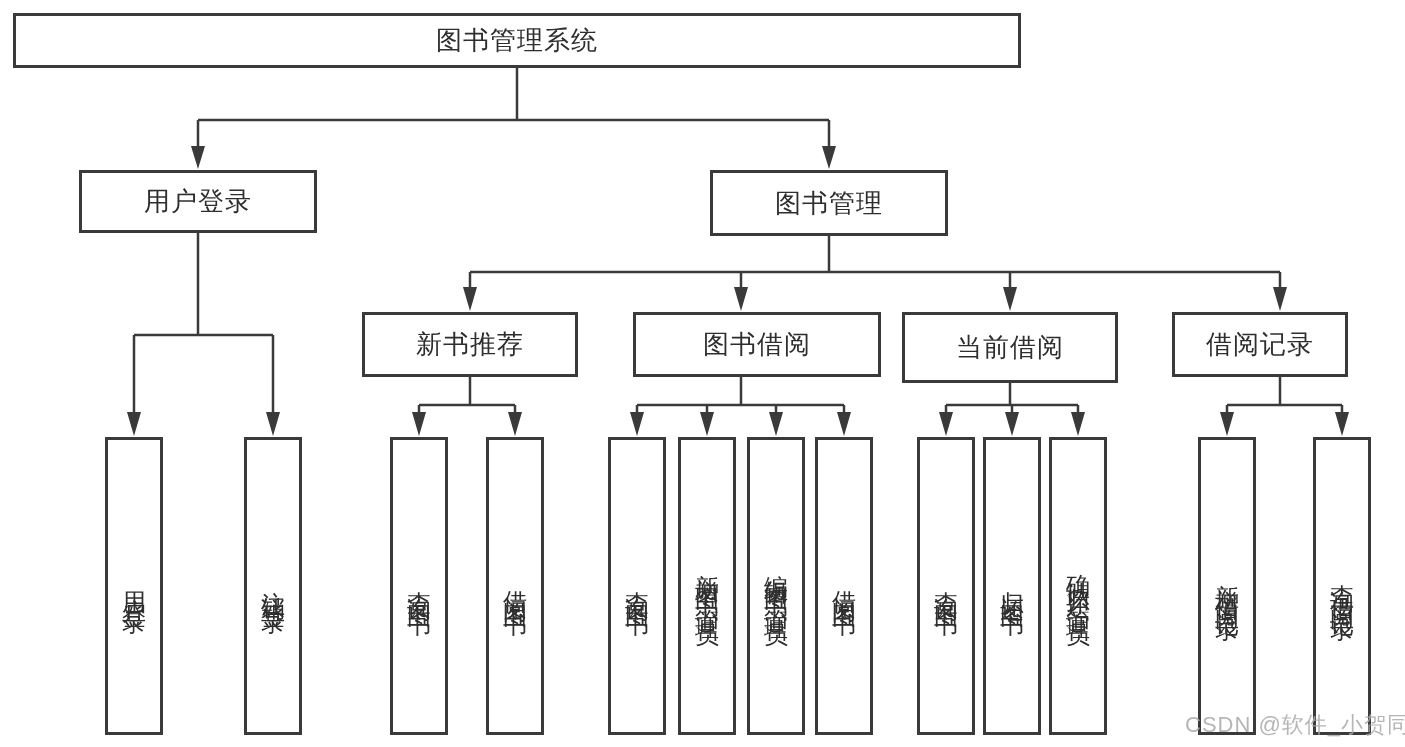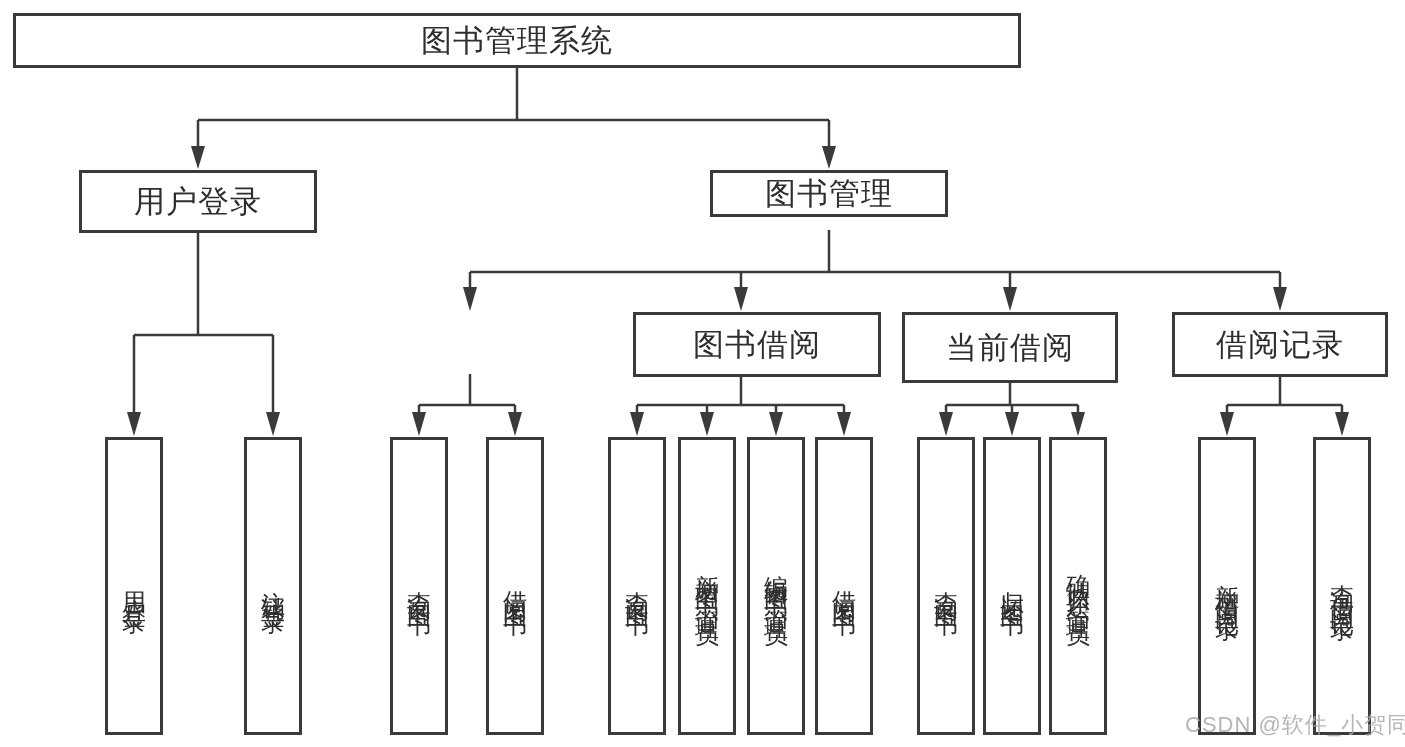--- a/index.html
+++ b/index.html
@@ -20,21 +20,21 @@
   .wires{position:absolute;left:0;top:0;width:1405px;height:747px;}
   .wires path{stroke:var(--line);stroke-width:2.5;fill:none;}
   .wires polygon{fill:var(--line);stroke:none;}
   .hbox{
     position:absolute;
     box-sizing:border-box;
     border:3px solid var(--border);
     background:#fff;
     display:flex;align-items:center;justify-content:center;
     color:var(--text);
-    font-size:31px;
+    font-size:26px;
     letter-spacing:1px;
     z-index:2;
   }
   .vbox{
     position:absolute;
     box-sizing:border-box;
     border:3px solid var(--border);
     background:#fff;
     top:437px;height:298px;width:58px;
     display:flex;align-items:center;justify-content:center;
@@ -141,31 +141,34 @@
     </g>
   </svg>
 
   <div class="hbox" style="left:13px;top:13px;width:1008px;height:55px">
     <span>图书管理系统</span>
   </div>
 
   <div class="hbox" style="left:79px;top:170px;width:238px;height:63px">
     <span>用户登录</span>
   </div>
-  <div class="hbox" style="left:710px;top:170px;width:238px;height:47px">
+  <div class="hbox" style="left:710px;top:170px;width:238px;height:66px">
     <span>图书管理</span>
   </div>
 
+  <div class="hbox" style="left:362px;top:312px;width:216px;height:65px">
+    <span>新书推荐</span>
+  </div>
   <div class="hbox" style="left:633px;top:312px;width:248px;height:65px">
     <span>图书借阅</span>
   </div>
   <div class="hbox" style="left:902px;top:312px;width:216px;height:71px">
     <span>当前借阅</span>
   </div>
-  <div class="hbox" style="left:1172px;top:312px;width:216px;height:65px">
+  <div class="hbox" style="left:1172px;top:312px;width:176px;height:65px">
     <span>借阅记录</span>
   </div>
 
   <div class="vbox" style="left:105px">
     <span>用户登录</span>
   </div>
   <div class="vbox" style="left:244px">
     <span>注销登录</span>
   </div>
 

